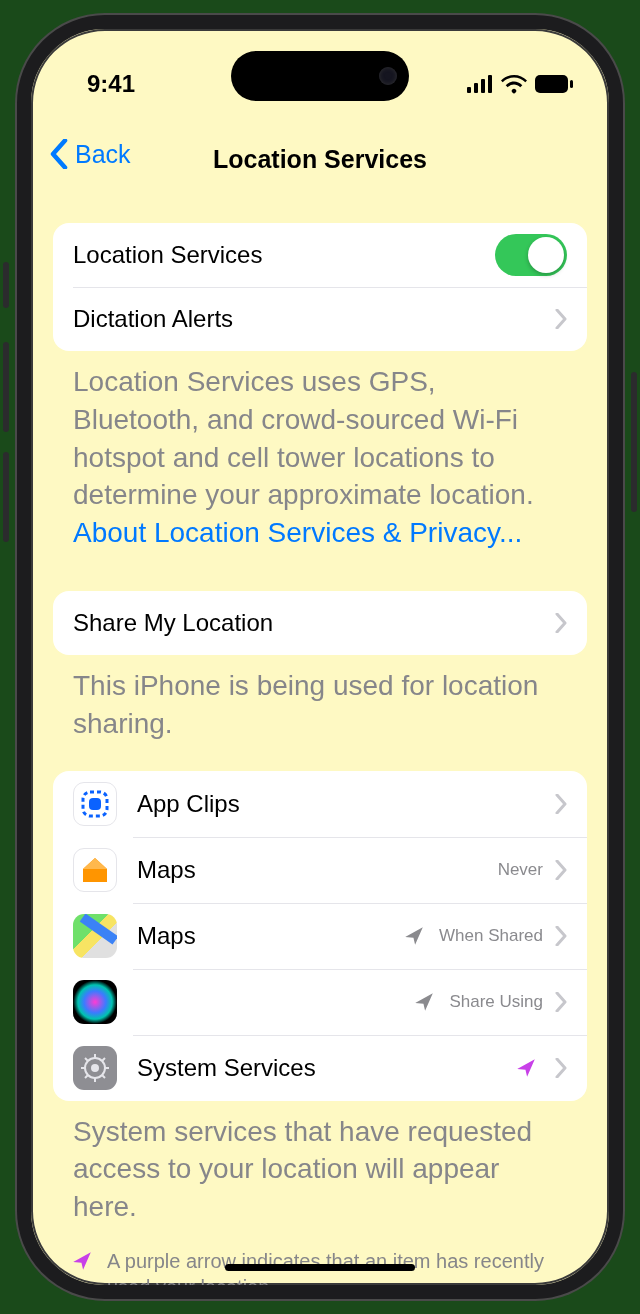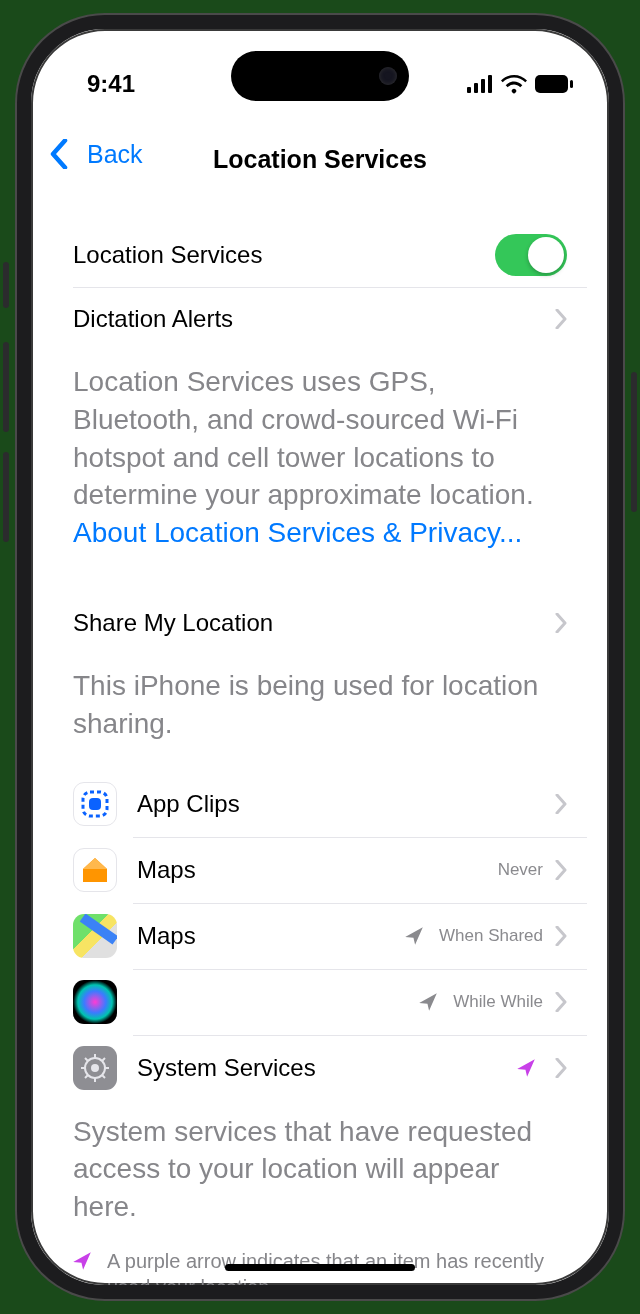--- a/index.html
+++ b/index.html
@@ -6,21 +6,21 @@
   html, body { width: 640px; height: 1314px; background: #1a4a1a; font-family: -apple-system, "SF Pro Text", "Helvetica Neue", Arial, sans-serif; }
   .device {
     position: relative;
     width: 640px; height: 1314px;
     background: #1a4a1a;
     display: flex; align-items: center; justify-content: center;
   }
   .phone-frame {
     position: relative;
     width: 606px; height: 1284px;
-    background: #ffffff;
+    background: #fef9c3;
     border-radius: 88px;
     border: 14px solid #1c1c1e;
     box-shadow: 0 0 0 2px #4a4a4a, inset 0 0 0 2px #3a3a3a;
     overflow: hidden;
   }
   .side-btn { position: absolute; background:#2b2b2d; border-radius:4px; }
   .side-btn.l1 { left: 3px; top: 262px; width: 6px; height: 46px; }
   .side-btn.l2 { left: 3px; top: 342px; width: 6px; height: 90px; }
   .side-btn.l3 { left: 3px; top: 452px; width: 6px; height: 90px; }
   .side-btn.r1 { right: 3px; top: 372px; width: 6px; height: 140px; }
@@ -37,21 +37,21 @@
     padding: 24px 36px 0 56px; font-weight: 600; font-size: 24px;
   }
   .status-right { display:flex; align-items:center; gap:8px; }
   .status-right svg { display:block; }
 
   .nav-bar {
     position: absolute; top: 100px; left: 0; right: 0; height: 60px;
     display:flex; align-items:center; justify-content:center;
   }
   .nav-back {
-    position:absolute; left:18px; top: 10px; display:flex; align-items:center; gap:18px;
+    position:absolute; left:18px; top: 10px; display:flex; align-items:center; gap:6px;
     color:#007aff; font-size:25px; font-weight:400;
   }
   .nav-back svg { width:20px; height:30px; }
   .nav-title { font-size:25px; font-weight:600; color:#000; }
 
   .content {
     position:absolute; top:176px; left:0; right:0; bottom:0;
     padding: 0 22px; overflow:hidden;
   }
 
@@ -246,21 +246,21 @@
             </div>
           </div>
           <div class="row app-row">
             <div class="app-icon ic-siri"></div>
             <div class="spacer"></div>
             <div class="arrow-ind">
               <svg viewBox="0 0 20 20" width="22" height="22">
                 <path d="M2 11 L18 2 L11 18 L9.5 11.5 Z" fill="#8a8a8e"></path>
               </svg>
             </div>
-            <span class="detail">While While</span>
+            <span class="detail">Share Using</span>
             <div class="chevron">
               <svg viewBox="0 0 12 20">
                 <path d="M2 1 L10 10 L2 19" stroke="#c7c7cc" stroke-width="3" fill="none" stroke-linecap="round" stroke-linejoin="round"></path>
               </svg>
             </div>
           </div>
           <div class="row app-row">
             <div class="app-icon ic-settings">
               <svg viewBox="0 0 30 30">
                 <circle cx="15" cy="15" r="10" fill="none" stroke="#e5e5ea" stroke-width="2"></circle>

